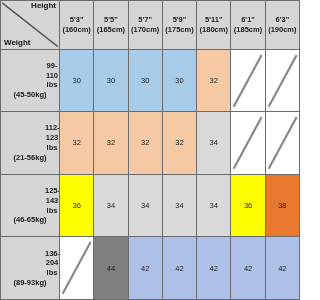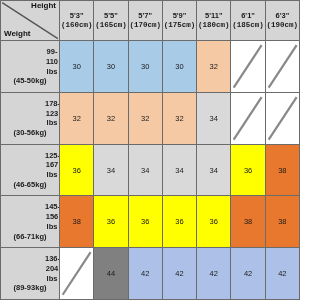--- a/index.html
+++ b/index.html
@@ -70,21 +70,21 @@
 
   
   td.colhead {
     background: #d5d5d5;
     font-weight: bold;
     font-size: 7.5px;
     line-height: 1.25;
     color: #111;
   }
   .ch-ft { display: block; }
-  .ch-cm { display: block; font-family: Liberation Mono, monospace; }
+  .ch-cm { display: block; }
 
   
   td.rowhead {
     background: #d5d5d5;
     font-weight: bold;
     font-size: 7.5px;
     line-height: 1.3;
     color: #111;
   }
   .rh-lb { display: block; margin-left: 44px; }
@@ -180,71 +180,58 @@
         <td class="na" style="background: rgb(255, 255, 255);">
           <div class="na-inner">
             <svg class="na-diag" viewBox="0 0 100 100" preserveAspectRatio="none">
               <line x1="8" y1="92" x2="92" y2="8" stroke="#888888" stroke-width="2.2" vector-effect="non-scaling-stroke"></line>
             </svg>
           </div>
         </td>
       </tr>
       <tr>
         <td class="rowhead">
-          <span class="rh-lb">178-123 lbs</span>
-          <span class="rh-kg">(30-56kg)</span>
-        </td>
-        <td class="val" style="background: rgb(244, 201, 164);">32</td>
-        <td class="val" style="background: rgb(244, 201, 164);">32</td>
-        <td class="val" style="background: rgb(244, 201, 164);">32</td>
-        <td class="val" style="background: rgb(244, 201, 164);">32</td>
-        <td class="val" style="background: rgb(217, 217, 217);">34</td>
-        <td class="na" style="background: rgb(255, 255, 255);">
-          <div class="na-inner">
-            <svg class="na-diag" viewBox="0 0 100 100" preserveAspectRatio="none">
-              <line x1="8" y1="92" x2="92" y2="8" stroke="#888888" stroke-width="2.2" vector-effect="non-scaling-stroke"></line>
-            </svg>
-          </div>
-        </td>
-        <td class="na" style="background: rgb(255, 255, 255);">
-          <div class="na-inner">
-            <svg class="na-diag" viewBox="0 0 100 100" preserveAspectRatio="none">
-              <line x1="8" y1="92" x2="92" y2="8" stroke="#888888" stroke-width="2.2" vector-effect="non-scaling-stroke"></line>
-            </svg>
-          </div>
-        </td>
-      </tr>
-      <tr>
-        <td class="rowhead">
-          <span class="rh-lb">125-167 lbs</span>
+          <span class="rh-lb">112-123 lbs</span>
+          <span class="rh-kg">(21-56kg)</span>
+        </td>
+        <td class="val" style="background: rgb(244, 201, 164);">32</td>
+        <td class="val" style="background: rgb(244, 201, 164);">32</td>
+        <td class="val" style="background: rgb(244, 201, 164);">32</td>
+        <td class="val" style="background: rgb(244, 201, 164);">32</td>
+        <td class="val" style="background: rgb(217, 217, 217);">34</td>
+        <td class="na" style="background: rgb(255, 255, 255);">
+          <div class="na-inner">
+            <svg class="na-diag" viewBox="0 0 100 100" preserveAspectRatio="none">
+              <line x1="8" y1="92" x2="92" y2="8" stroke="#888888" stroke-width="2.2" vector-effect="non-scaling-stroke"></line>
+            </svg>
+          </div>
+        </td>
+        <td class="na" style="background: rgb(255, 255, 255);">
+          <div class="na-inner">
+            <svg class="na-diag" viewBox="0 0 100 100" preserveAspectRatio="none">
+              <line x1="8" y1="92" x2="92" y2="8" stroke="#888888" stroke-width="2.2" vector-effect="non-scaling-stroke"></line>
+            </svg>
+          </div>
+        </td>
+      </tr>
+      <tr>
+        <td class="rowhead">
+          <span class="rh-lb">125-143 lbs</span>
           <span class="rh-kg">(46-65kg)</span>
         </td>
         <td class="val" style="background: rgb(255, 255, 0);">36</td>
         <td class="val" style="background: rgb(217, 217, 217);">34</td>
         <td class="val" style="background: rgb(217, 217, 217);">34</td>
         <td class="val" style="background: rgb(217, 217, 217);">34</td>
         <td class="val" style="background: rgb(217, 217, 217);">34</td>
         <td class="val" style="background: rgb(255, 255, 0);">36</td>
         <td class="val" style="background: rgb(232, 120, 45);">38</td>
       </tr>
       <tr>
         <td class="rowhead">
-          <span class="rh-lb">145-156 lbs</span>
-          <span class="rh-kg">(66-71kg)</span>
-        </td>
-        <td class="val" style="background: rgb(232, 120, 45);">38</td>
-        <td class="val" style="background: rgb(255, 255, 0);">36</td>
-        <td class="val" style="background: rgb(255, 255, 0);">36</td>
-        <td class="val" style="background: rgb(255, 255, 0);">36</td>
-        <td class="val" style="background: rgb(255, 255, 0);">36</td>
-        <td class="val" style="background: rgb(232, 120, 45);">38</td>
-        <td class="val" style="background: rgb(232, 120, 45);">38</td>
-      </tr>
-      <tr>
-        <td class="rowhead">
           <span class="rh-lb">136-204 lbs</span>
           <span class="rh-kg">(89-93kg)</span>
         </td>
         <td class="na" style="background: rgb(255, 255, 255);">
           <div class="na-inner">
             <svg class="na-diag" viewBox="0 0 100 100" preserveAspectRatio="none">
               <line x1="8" y1="92" x2="92" y2="8" stroke="#888888" stroke-width="2.2" vector-effect="non-scaling-stroke"></line>
             </svg>
           </div>
         </td>

